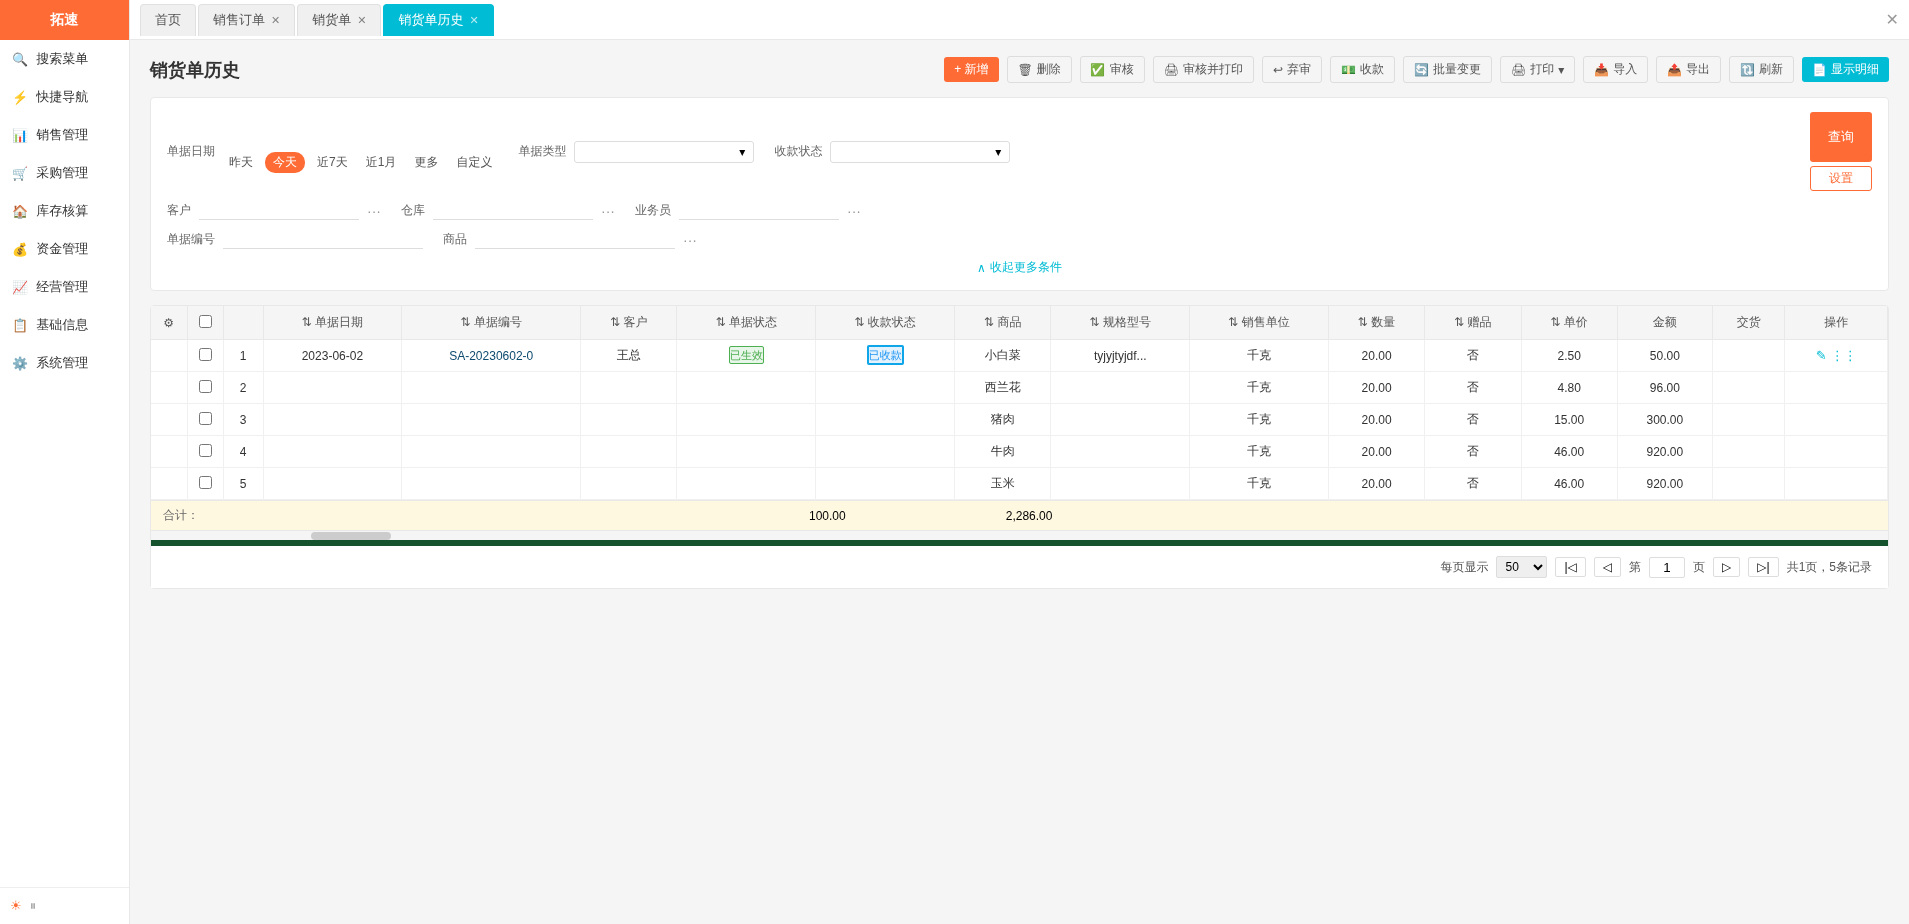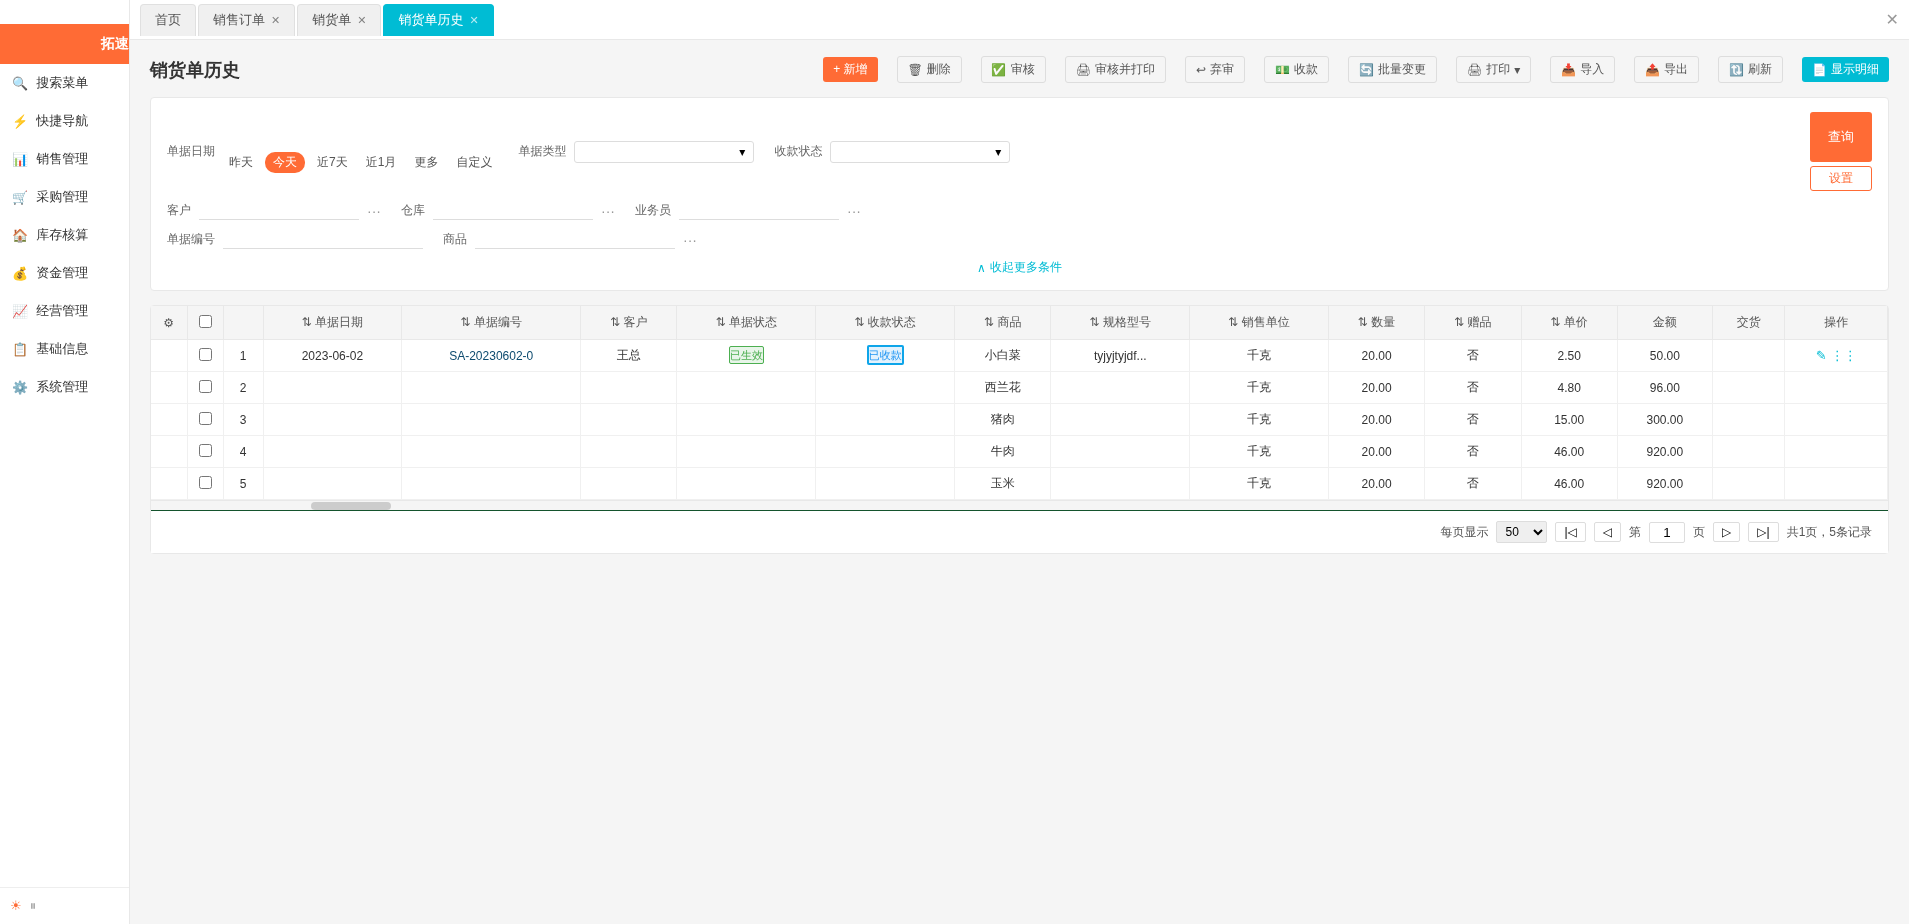--- a/index.html
+++ b/index.html
@@ -1,40 +1,40 @@
 <!DOCTYPE html>
 <html><head>
   <meta charset="utf-8">
   <style>
     * { margin: 0; padding: 0; box-sizing: border-box; }
     body { font-family: 'Microsoft YaHei', Arial, sans-serif; font-size: 13px; background: #f5f5f5; display: flex; height: 924px; overflow: hidden; }
 
     
     .sidebar { width: 130px; background: #fff; border-right: 1px solid #e8e8e8; display: flex; flex-direction: column; height: 100%; }
-    .sidebar-logo { background: #ff6b35; height: 40px; display: flex; align-items: center; justify-content: flex-end; color: white; font-size: 14px; font-weight: bold; margin-top: 24px; }
+    .sidebar-logo { background: #ff6b35; height: 40px; display: flex; align-items: center; justify-content: center; color: white; font-size: 14px; font-weight: bold; }
     .sidebar-item { display: flex; align-items: center; padding: 10px 12px; cursor: pointer; color: #333; gap: 8px; font-size: 13px; }
     .sidebar-bottom { margin-top: auto; padding: 10px; display: flex; gap: 8px; border-top: 1px solid #eee; }
 
     
     .main { flex: 1; display: flex; flex-direction: column; height: 100%; overflow: hidden; }
 
     
     .tabbar { display: flex; align-items: center; background: #fff; border-bottom: 1px solid #e8e8e8; height: 40px; padding: 0 10px; gap: 2px; }
     .tab { padding: 0 14px; height: 32px; display: flex; align-items: center; gap: 6px; cursor: pointer; border-radius: 4px 4px 0 0; font-size: 13px; color: #555; background: #f0f0f0; border: 1px solid #e0e0e0; border-bottom: none; }
     .tab.active { background: #00bcd4; color: white; border-color: #00bcd4; }
     .tab .close-btn { font-size: 11px; opacity: 0.7; }
     .tab-close-all { margin-left: auto; cursor: pointer; color: #999; font-size: 16px; }
 
     
     .page-content { flex: 1; overflow-y: auto; padding: 16px 20px; background: #f5f5f5; }
 
     
     .page-header { display: flex; align-items: center; justify-content: space-between; margin-bottom: 14px; }
     .page-title { font-size: 18px; font-weight: bold; color: #333; }
-    .toolbar { display: flex; align-items: center; gap: 19px; flex-wrap: wrap; }
+    .toolbar { display: flex; align-items: center; gap: 8px; flex-wrap: wrap; }
     .btn { display: flex; align-items: center; gap: 4px; padding: 4px 10px; border: none; border-radius: 3px; cursor: pointer; font-size: 12px; background: transparent; color: #555; }
     .btn-primary { background: #ff6b35; color: white; }
     .btn-outline { border: 1px solid #ddd; }
     .btn-teal { background: #00bcd4; color: white; }
 
     
     .filter-section { background: white; border: 1px solid #e8e8e8; border-radius: 4px; padding: 14px 16px; margin-bottom: 14px; }
     .filter-row { display: flex; align-items: center; gap: 20px; margin-bottom: 10px; flex-wrap: wrap; }
     .filter-row:last-child { margin-bottom: 0; }
     .filter-item { display: flex; align-items: center; gap: 8px; }
@@ -58,21 +58,21 @@
     .settings-col { width: 36px; }
     .checkbox-col { width: 36px; }
     .action-btns { display: flex; gap: 4px; justify-content: center; }
     .action-btn { color: #00bcd4; cursor: pointer; font-size: 13px; }
 
     
     .table-footer { background: #fff8e1; border-top: 1px solid #e8e8e8; padding: 6px 12px; display: flex; align-items: center; font-size: 12px; }
     .footer-label { color: #666; margin-right: 60px; }
 
     
-    .pagination { display: flex; align-items: center; justify-content: flex-end; padding: 10px 16px; background: white; border-top: 1px solid #14532d; gap: 8px; font-size: 12px; color: #555; }
+    .pagination { display: flex; align-items: center; justify-content: flex-end; padding: 10px 16px; background: white; border-top: 6px solid #14532d; gap: 8px; font-size: 12px; color: #555; }
     .page-btn { border: 1px solid #ddd; background: white; padding: 2px 8px; cursor: pointer; border-radius: 2px; font-size: 12px; }
     .page-input { width: 36px; text-align: center; border: 1px solid #ddd; padding: 2px 4px; border-radius: 2px; }
     .page-select { border: 1px solid #ddd; padding: 2px 4px; border-radius: 2px; font-size: 12px; }
 
     
     .scrollbar-area { height: 10px; background: #f5f5f5; border-top: 1px solid #e8e8e8; position: relative; }
     .scrollbar-thumb { position: absolute; left: 160px; width: 80px; height: 8px; background: #ccc; border-radius: 4px; top: 1px; cursor: pointer; }
 
     
     .query-btn { background: #ff6b35; color: white; border: none; padding: 16px 18px; border-radius: 3px; cursor: pointer; font-size: 13px; }
@@ -396,20 +396,25 @@
     <td>46.00</td>
     <td>920.00</td>
     <td></td>
     <td>
       
     </td>
   </tr>
           </tbody>
       </table>
 
+      <div class="table-footer">
+        <span class="footer-label">合计：</span>
+        <span style="margin-left:550px;">100.00</span>
+        <span style="margin-left:160px;">2,286.00</span>
+      </div>
 
       <div class="scrollbar-area">
         <div class="scrollbar-thumb"></div>
       </div>
 
       <div class="pagination">
         <span>每页显示</span>
         <select class="page-select">
           <option>50</option>
           <option>20</option>

